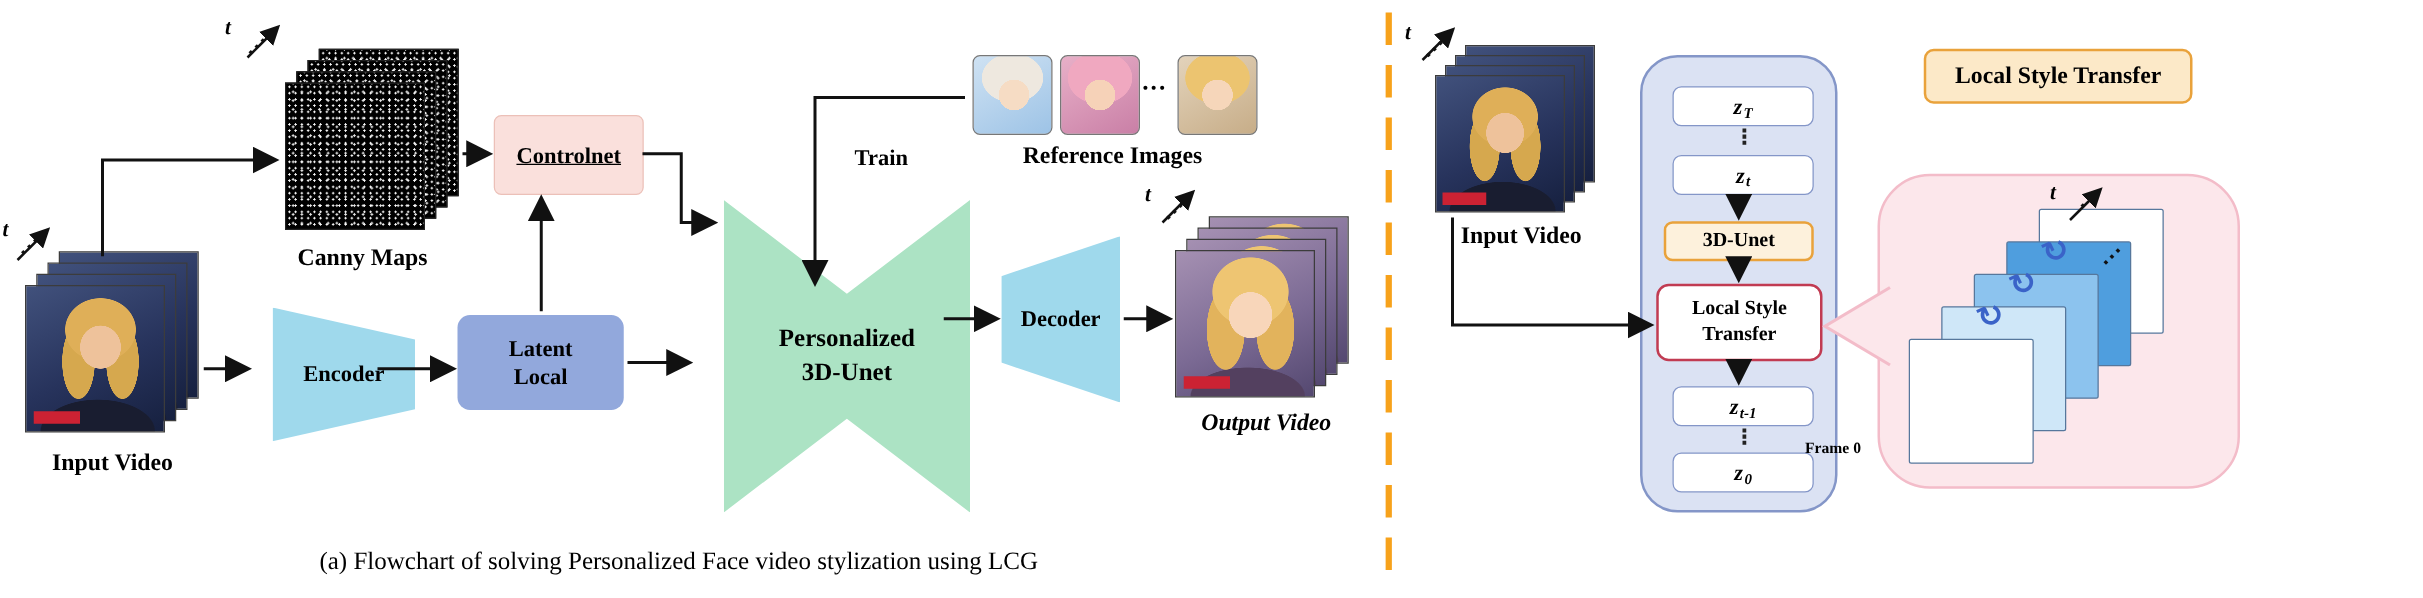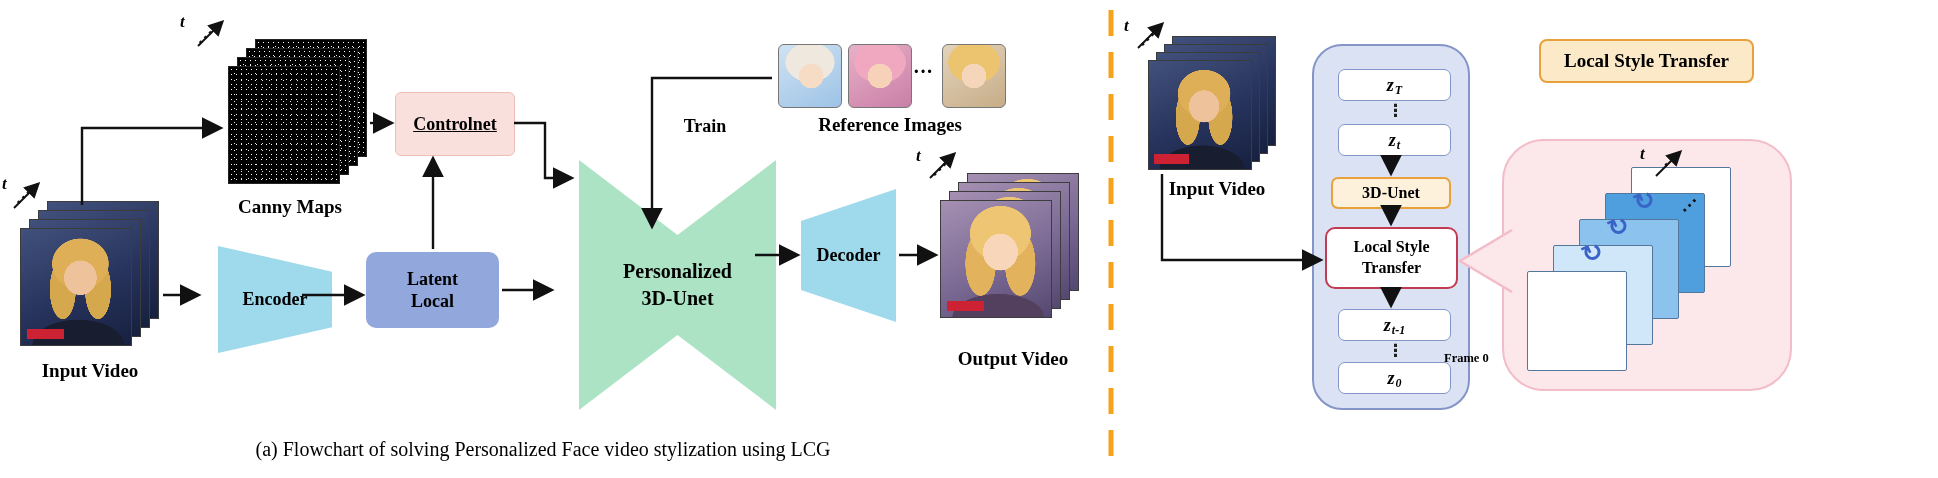--- a/index.html
+++ b/index.html
@@ -135,21 +135,21 @@
   </div>
 
   <div class="abs" style="left:940px;top:173px;width:139px;height:145px;">
     <div class="frame stylized" style="left:27px;top:0;"></div>
     <div class="frame stylized" style="left:18px;top:9px;"></div>
     <div class="frame stylized" style="left:9px;top:18px;"></div>
     <div class="frame stylized front" style="left:0;top:27px;"></div>
   </div>
   <span class="tlabel" style="left:916px;top:146px;">t</span>
   <span class="ddots" style="left:930px;top:160px;">···</span>
-  <div class="lbl" style="left:938px;top:348px;width:150px;">Output Video</div>
+  <div class="lbl" style="left:938px;top:328px;width:150px;font-style:italic;">Output Video</div>
 
   <div class="cap" style="left:203px;top:438px;width:680px;">(a) Flowchart of solving Personalized Face video stylization using LCG</div>
 
   <div class="abs" style="left:1148px;top:36px;width:128px;height:134px;">
     <div class="frame photo" style="left:24px;top:0;width:104px;height:110px;"></div>
     <div class="frame photo" style="left:16px;top:8px;width:104px;height:110px;"></div>
     <div class="frame photo" style="left:8px;top:16px;width:104px;height:110px;"></div>
     <div class="frame photo front" style="left:0;top:24px;width:104px;height:110px;"></div>
   </div>
   <span class="tlabel" style="left:1124px;top:16px;">t</span>

